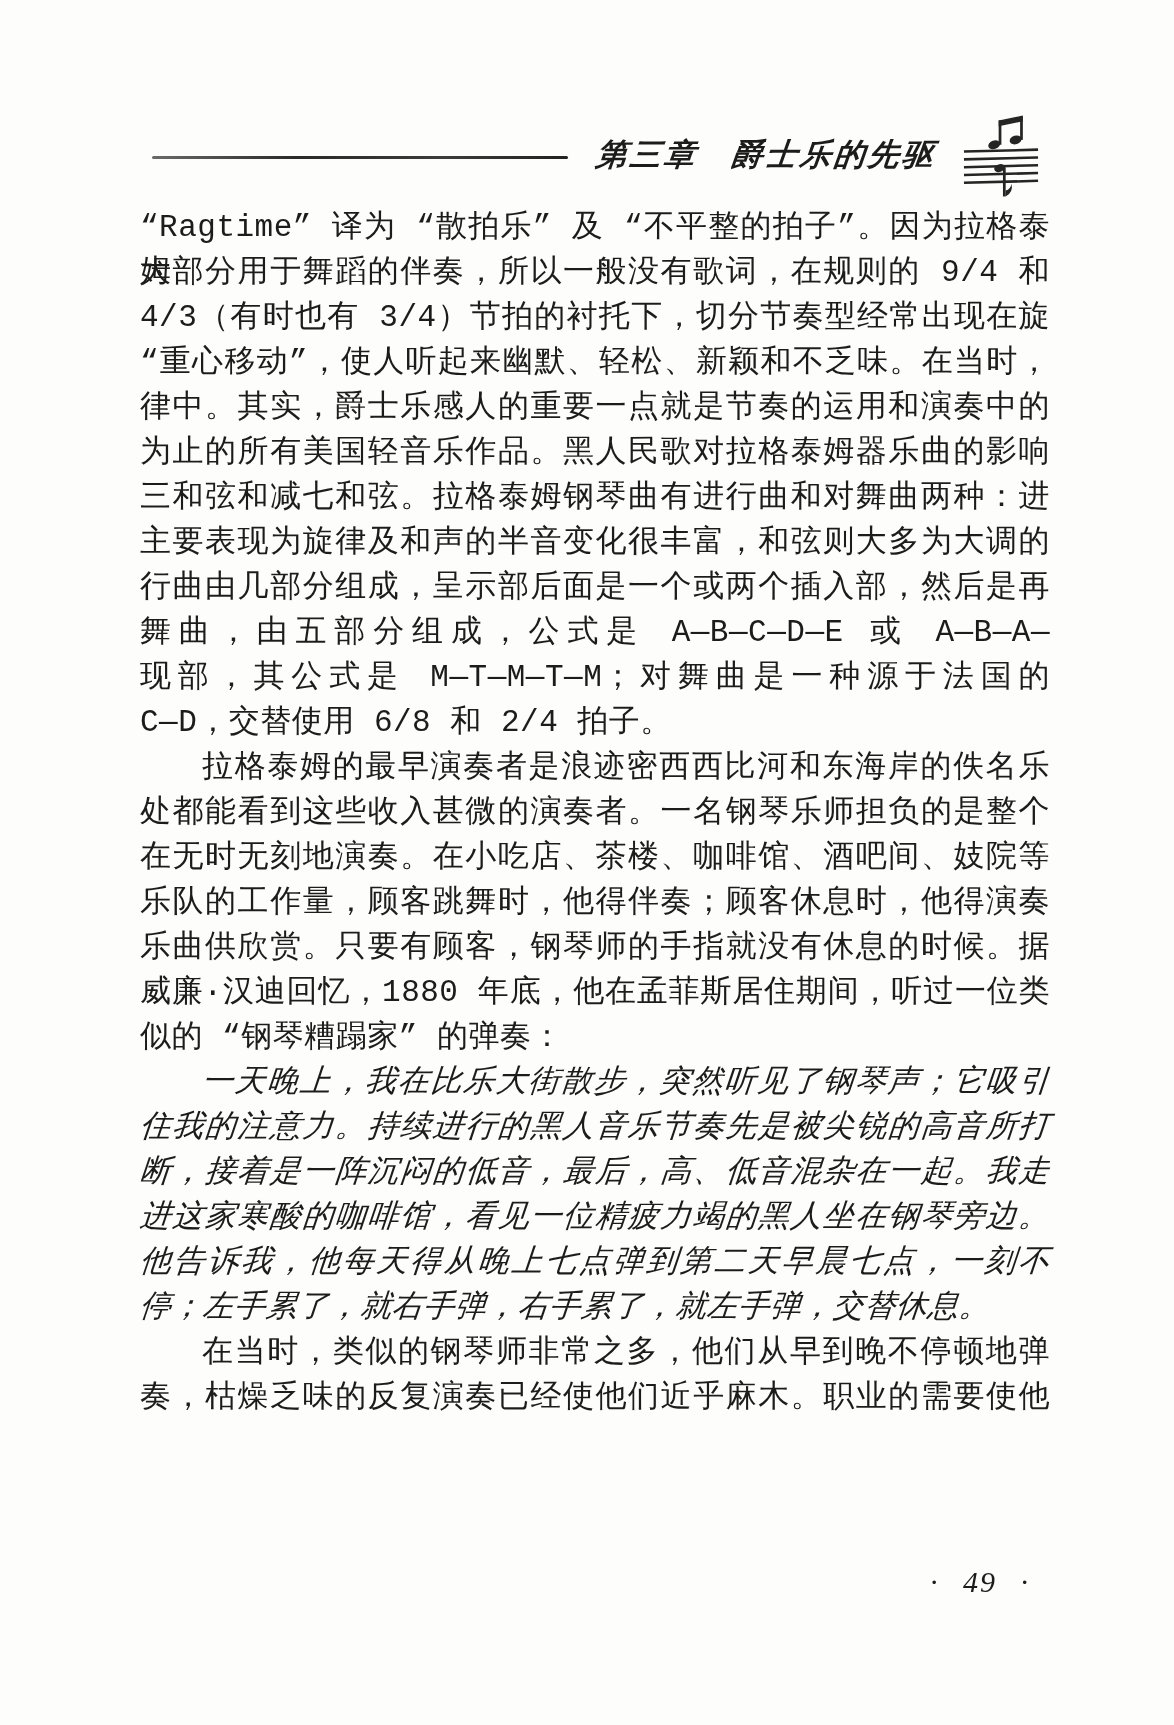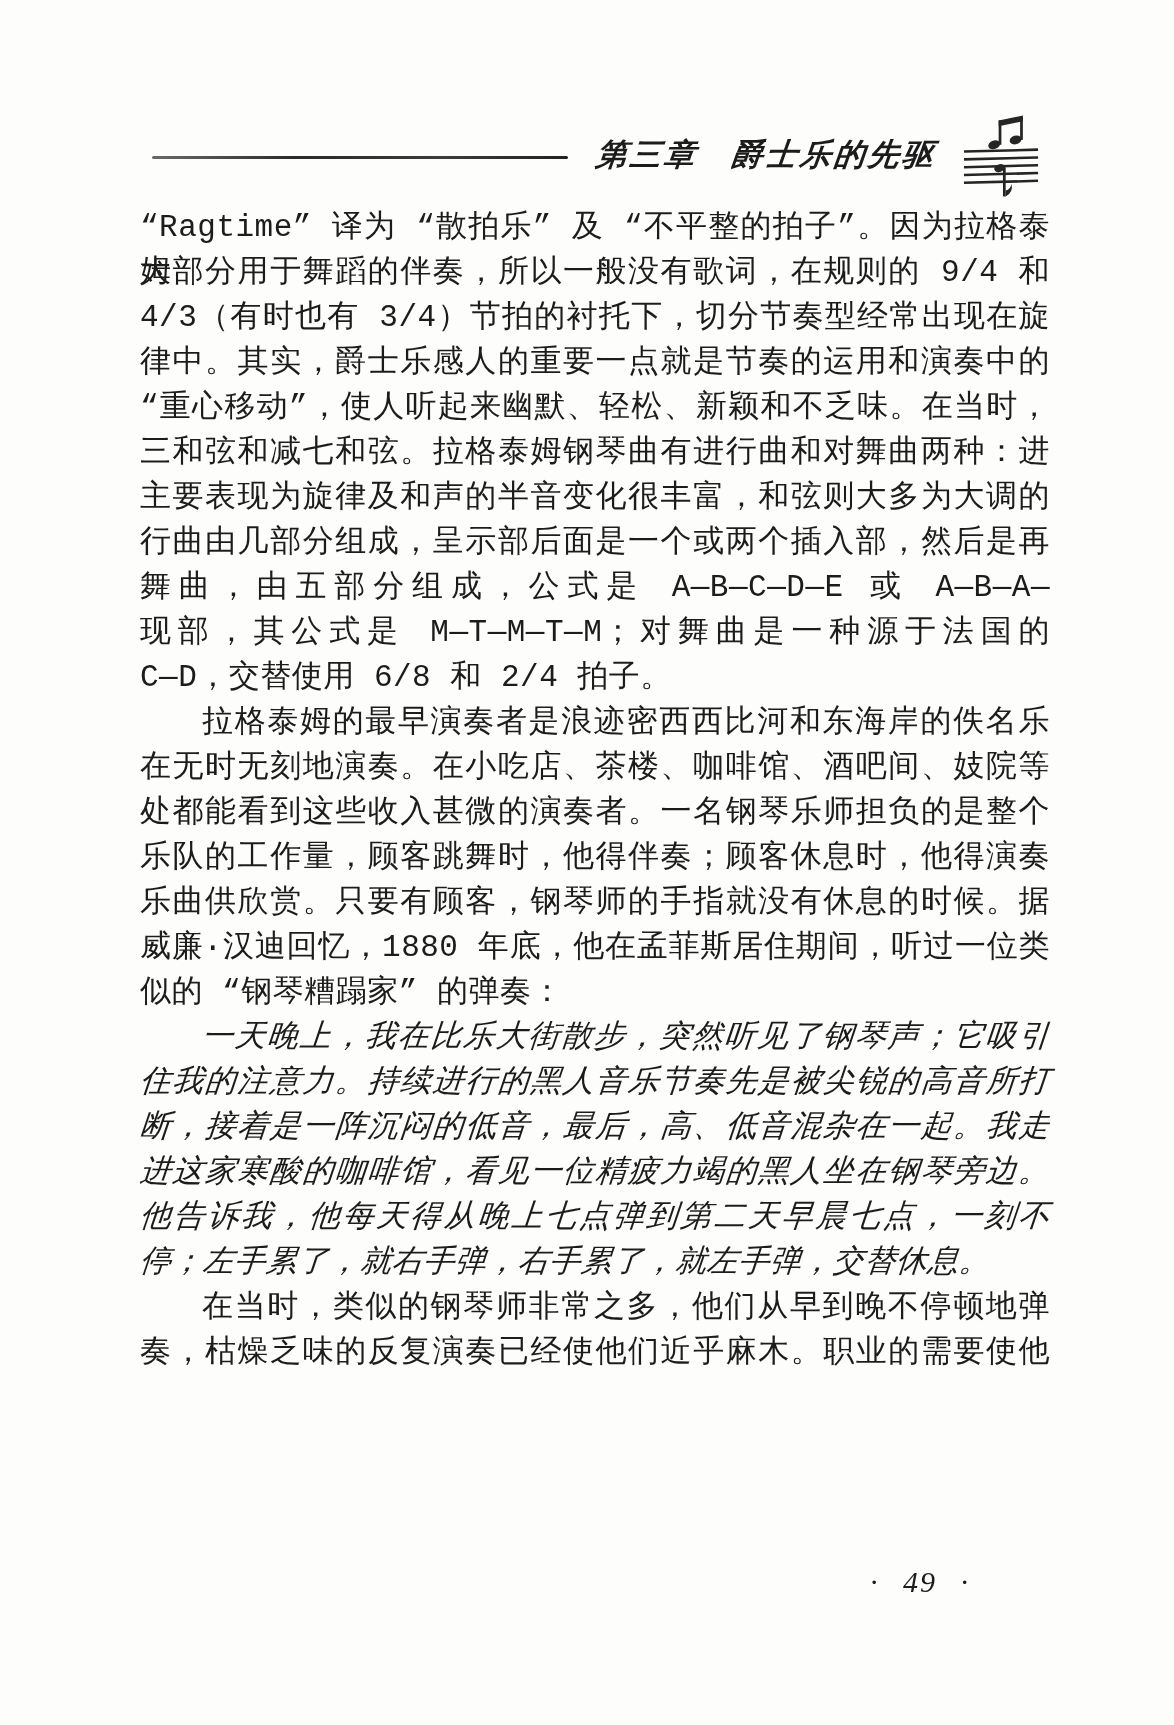--- a/index.html
+++ b/index.html
@@ -66,21 +66,21 @@
     transform: skewX(-5deg);
     transform-origin: left center;
   }
 
   
   .page-number {
     position: absolute;
     top: 1565px;
     left: 810px;
     width: 220px;
-    text-align: center;
+    text-align: right;
     font-size: 30px;
     font-style: italic;
     word-spacing: 14px;
     letter-spacing: 2px;
   }
 </style>
 </head>
 <body>
 
 <div class="page">
@@ -109,32 +109,33 @@
         </g>
       </svg>
     </span>
   </header>
 
   <main class="text-block">
 
     <div class="line">“Ragtime” 译为 “散拍乐” 及 “不平整的拍子”。因为拉格泰姆</div>
     <div class="line">大部分用于舞蹈的伴奏，所以一般没有歌词，在规则的 9/4 和</div>
     <div class="line">4/3（有时也有 3/4）节拍的衬托下，切分节奏型经常出现在旋</div>
+    <div class="line">“重心移动”，使人听起来幽默、轻松、新颖和不乏味。在当时，</div>
     <div class="line">律中。其实，爵士乐感人的重要一点就是节奏的运用和演奏中的</div>
-    <div class="line">“重心移动”，使人听起来幽默、轻松、新颖和不乏味。在当时，</div>
+    <div class="line">为止的所有美国轻音乐作品。黑人民歌对拉格泰姆器乐曲的影响</div>
     <div class="line">三和弦和减七和弦。拉格泰姆钢琴曲有进行曲和对舞曲两种：进</div>
     <div class="line">主要表现为旋律及和声的半音变化很丰富，和弦则大多为大调的</div>
     <div class="line">行曲由几部分组成，呈示部后面是一个或两个插入部，然后是再</div>
     <div class="line">舞曲，由五部分组成，公式是 A—B—C—D—E 或 A—B—A—</div>
     <div class="line">现部，其公式是 M—T—M—T—M；对舞曲是一种源于法国的</div>
     <div class="line end">C—D，交替使用 6/8 和 2/4 拍子。</div>
 
     <div class="line indent">拉格泰姆的最早演奏者是浪迹密西西比河和东海岸的佚名乐</div>
+    <div class="line">处都能看到这些收入甚微的演奏者。一名钢琴乐师担负的是整个</div>
     <div class="line">在无时无刻地演奏。在小吃店、茶楼、咖啡馆、酒吧间、妓院等</div>
-    <div class="line">处都能看到这些收入甚微的演奏者。一名钢琴乐师担负的是整个</div>
     <div class="line">乐队的工作量，顾客跳舞时，他得伴奏；顾客休息时，他得演奏</div>
     <div class="line">乐曲供欣赏。只要有顾客，钢琴师的手指就没有休息的时候。据</div>
     <div class="line">威廉·汉迪回忆，1880 年底，他在孟菲斯居住期间，听过一位类</div>
     <div class="line end">似的 “钢琴糟蹋家” 的弹奏：</div>
 
     <div class="line kai indent">一天晚上，我在比乐大街散步，突然听见了钢琴声；它吸引</div>
     <div class="line kai">住我的注意力。持续进行的黑人音乐节奏先是被尖锐的高音所打</div>
     <div class="line kai">断，接着是一阵沉闷的低音，最后，高、低音混杂在一起。我走</div>
     <div class="line kai">进这家寒酸的咖啡馆，看见一位精疲力竭的黑人坐在钢琴旁边。</div>
     <div class="line kai">他告诉我，他每天得从晚上七点弹到第二天早晨七点，一刻不</div>

